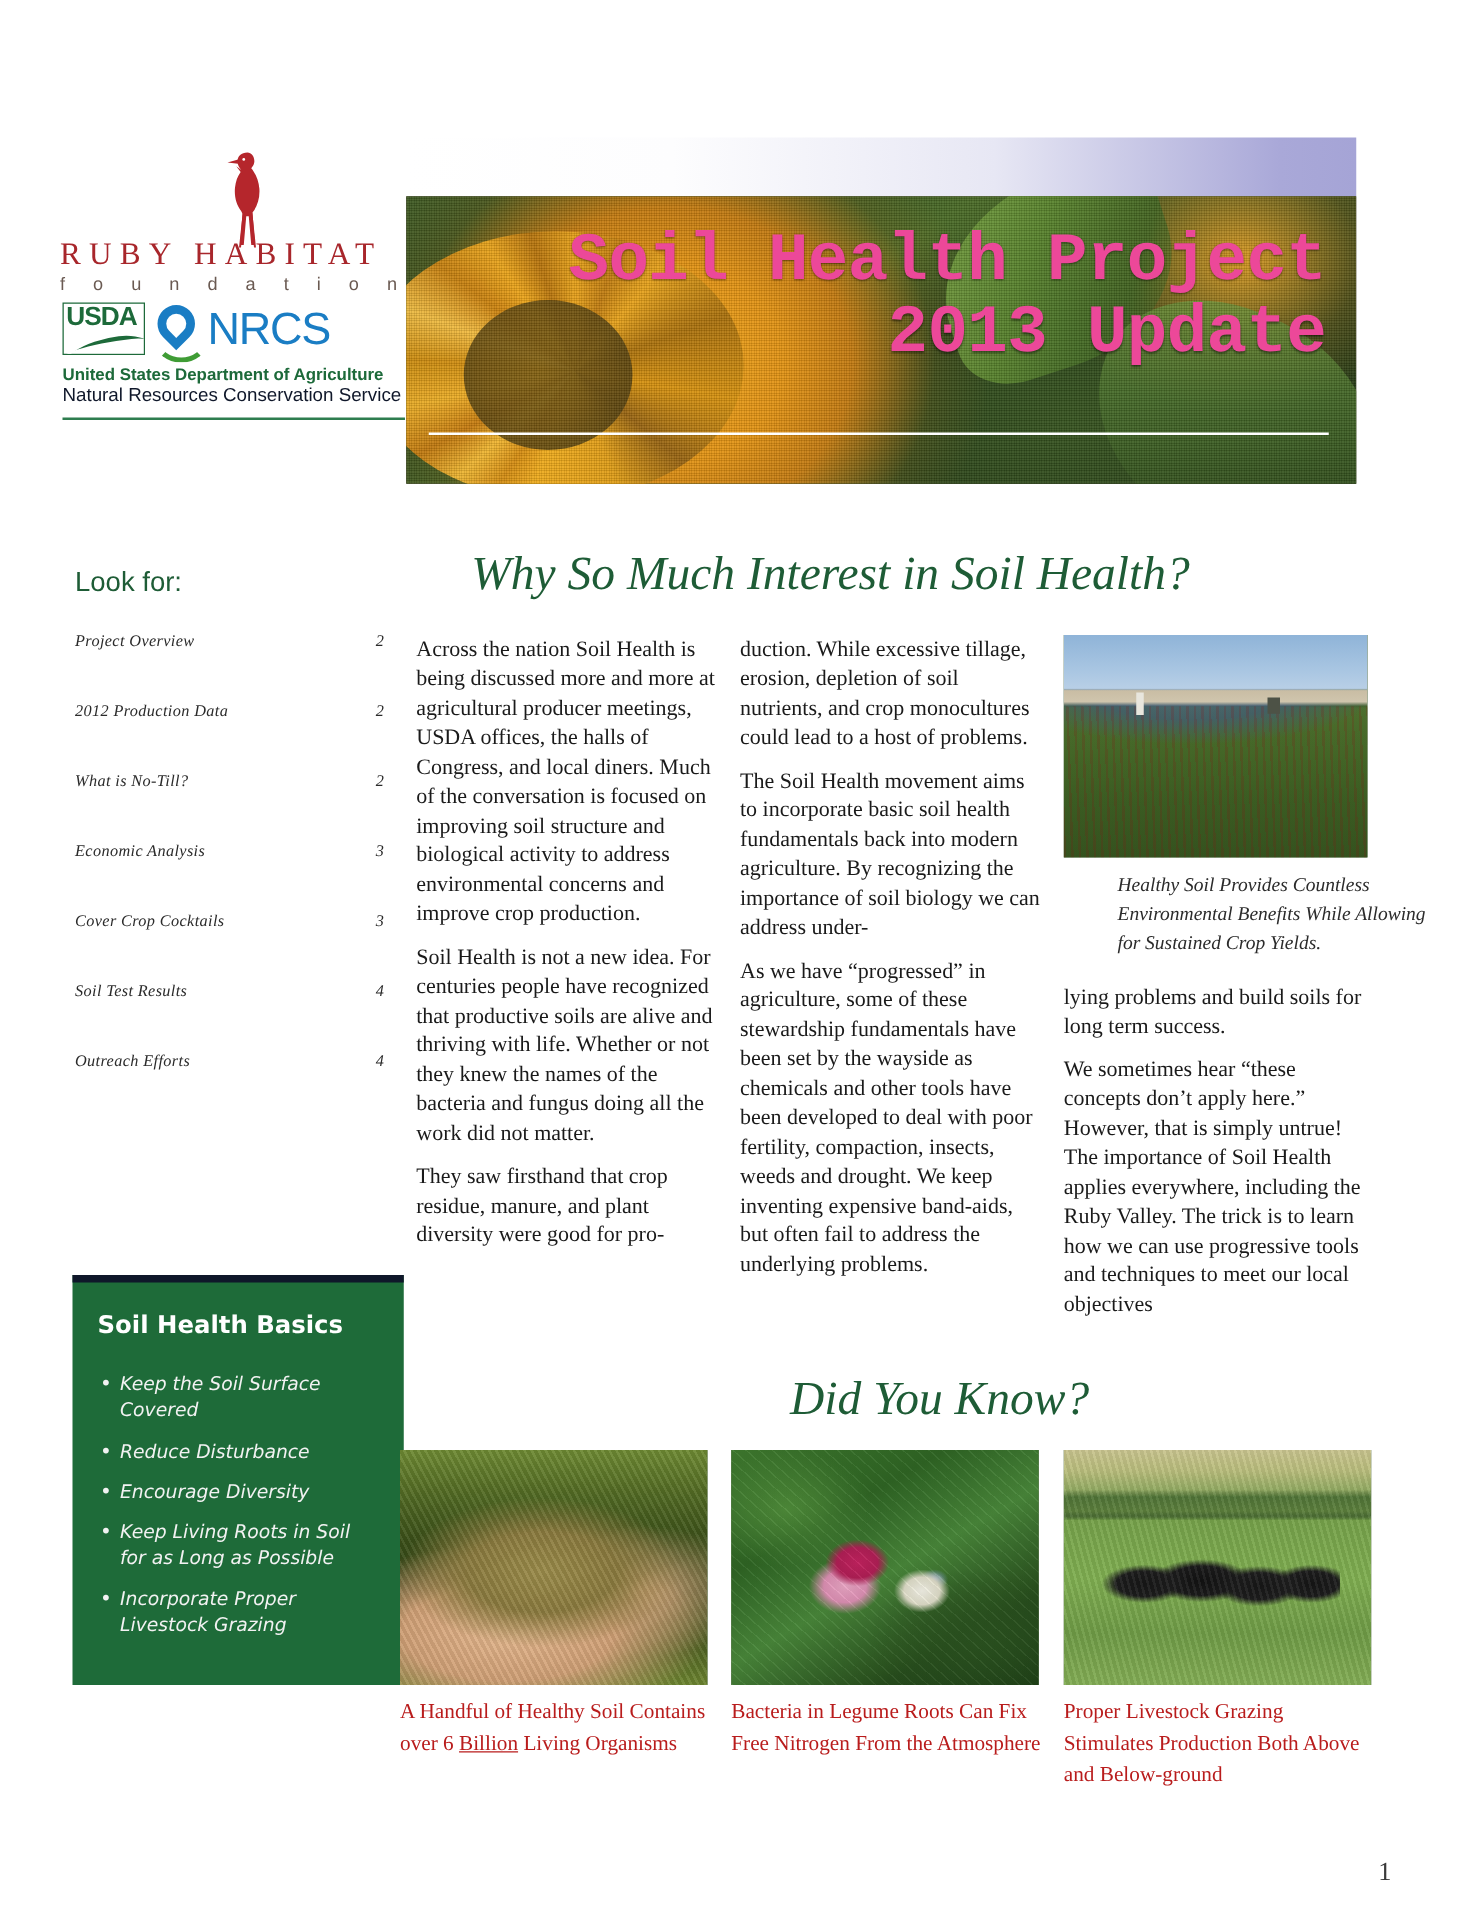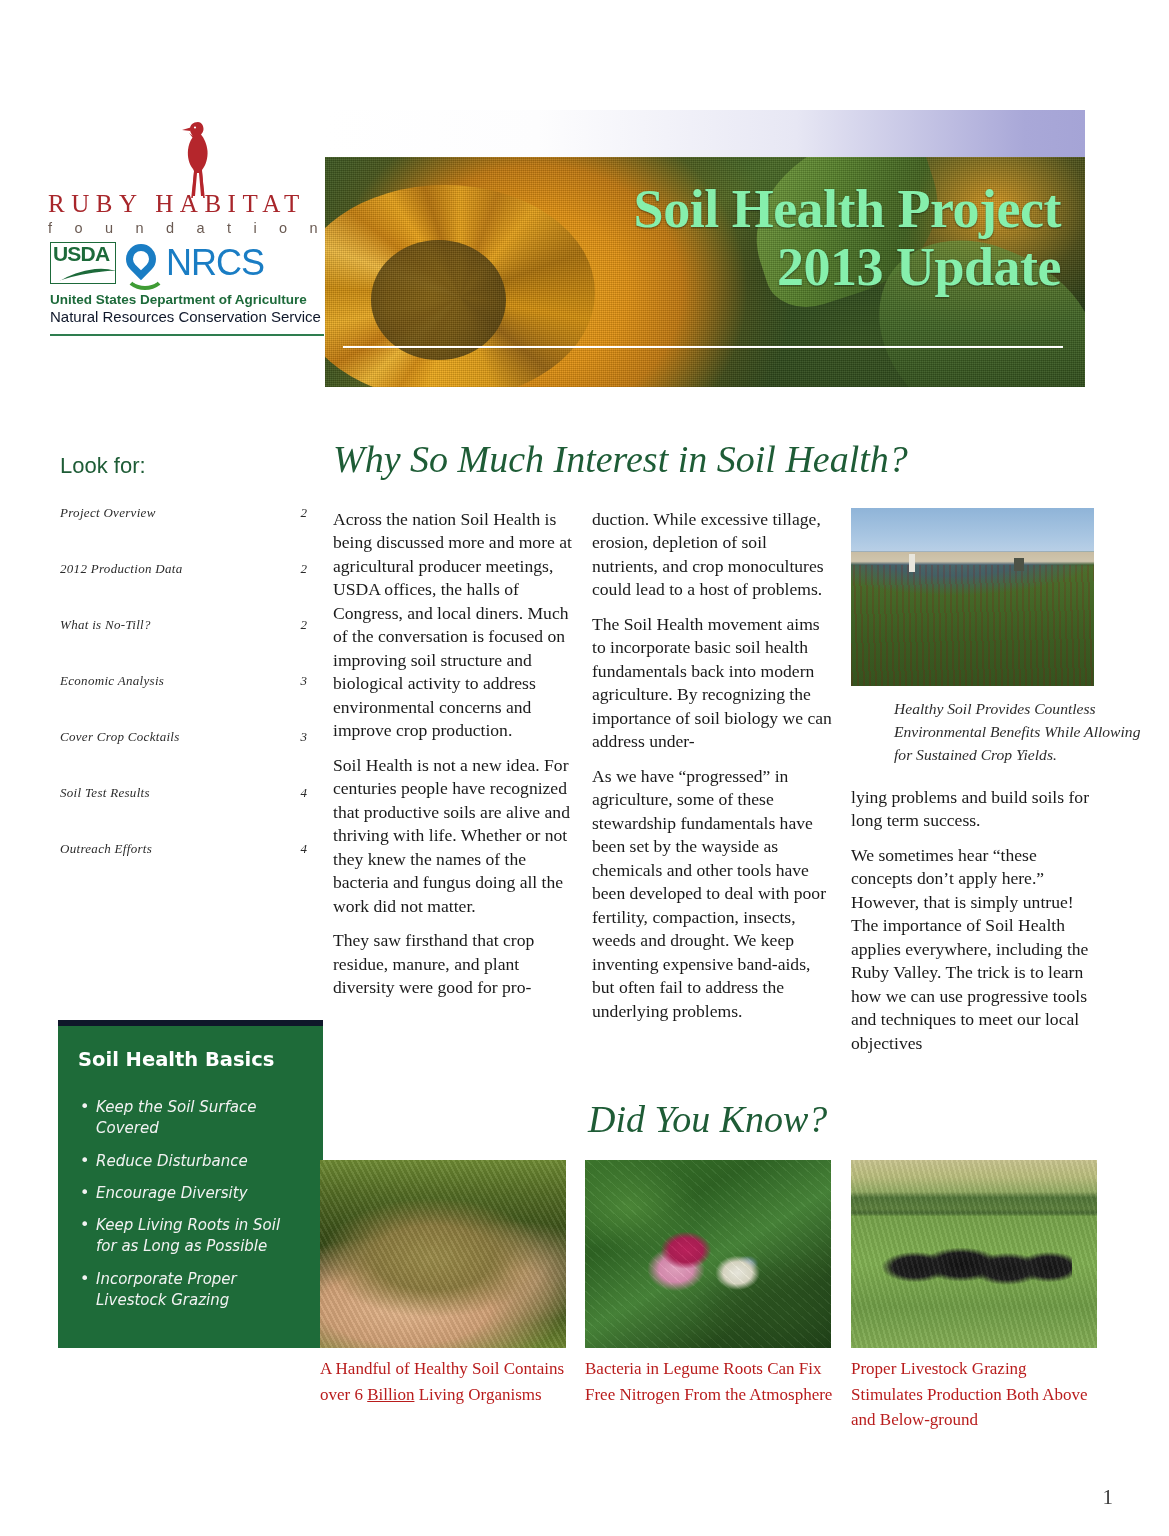--- a/index.html
+++ b/index.html
@@ -87,25 +87,25 @@
     background-image:
       repeating-linear-gradient(0deg, rgba(0,0,0,0.11) 0px, rgba(0,0,0,0.11) 1px, rgba(255,255,255,0.05) 1px, rgba(255,255,255,0.05) 2px),
       repeating-linear-gradient(90deg, rgba(0,0,0,0.09) 0px, rgba(0,0,0,0.09) 1px, rgba(255,255,255,0.04) 1px, rgba(255,255,255,0.04) 2px);
     opacity: .9;
   }
   #banner-title {
     position: absolute;
     right: 24px; top: 24px;
     width: 700px;
     text-align: right;
-    font-family: Liberation Serif, serif;
+    font-family: Liberation Mono, monospace;
     font-weight: bold;
     font-size: 54px;
     line-height: 1.07;
-    color: #86efac;
+    color: #ec4899;
     letter-spacing: -0.5px;
     text-shadow: 0 1px 2px rgba(0,0,0,0.45);
   }
   #banner-rule {
     position: absolute;
     left: 18px; right: 22px; top: 189px;
     height: 2px;
     background: #ffffff;
   }
 
@@ -273,20 +273,21 @@
   }
 
   
   .section-head {
     position: absolute;
     font-family: "Liberation Serif", serif;
     font-style: italic;
     font-size: 38px;
     color: #1e5c36;
     white-space: nowrap;
+    margin-left: 44px;
   }
   #head-why { left: 333px; top: 437px; }
   #head-dyk { left: 588px; top: 1097px; }
 
   .bodycol {
     position: absolute;
     width: 240px;
     font-family: "Liberation Serif", serif;
     font-size: 17.6px;
     line-height: 1.335;

